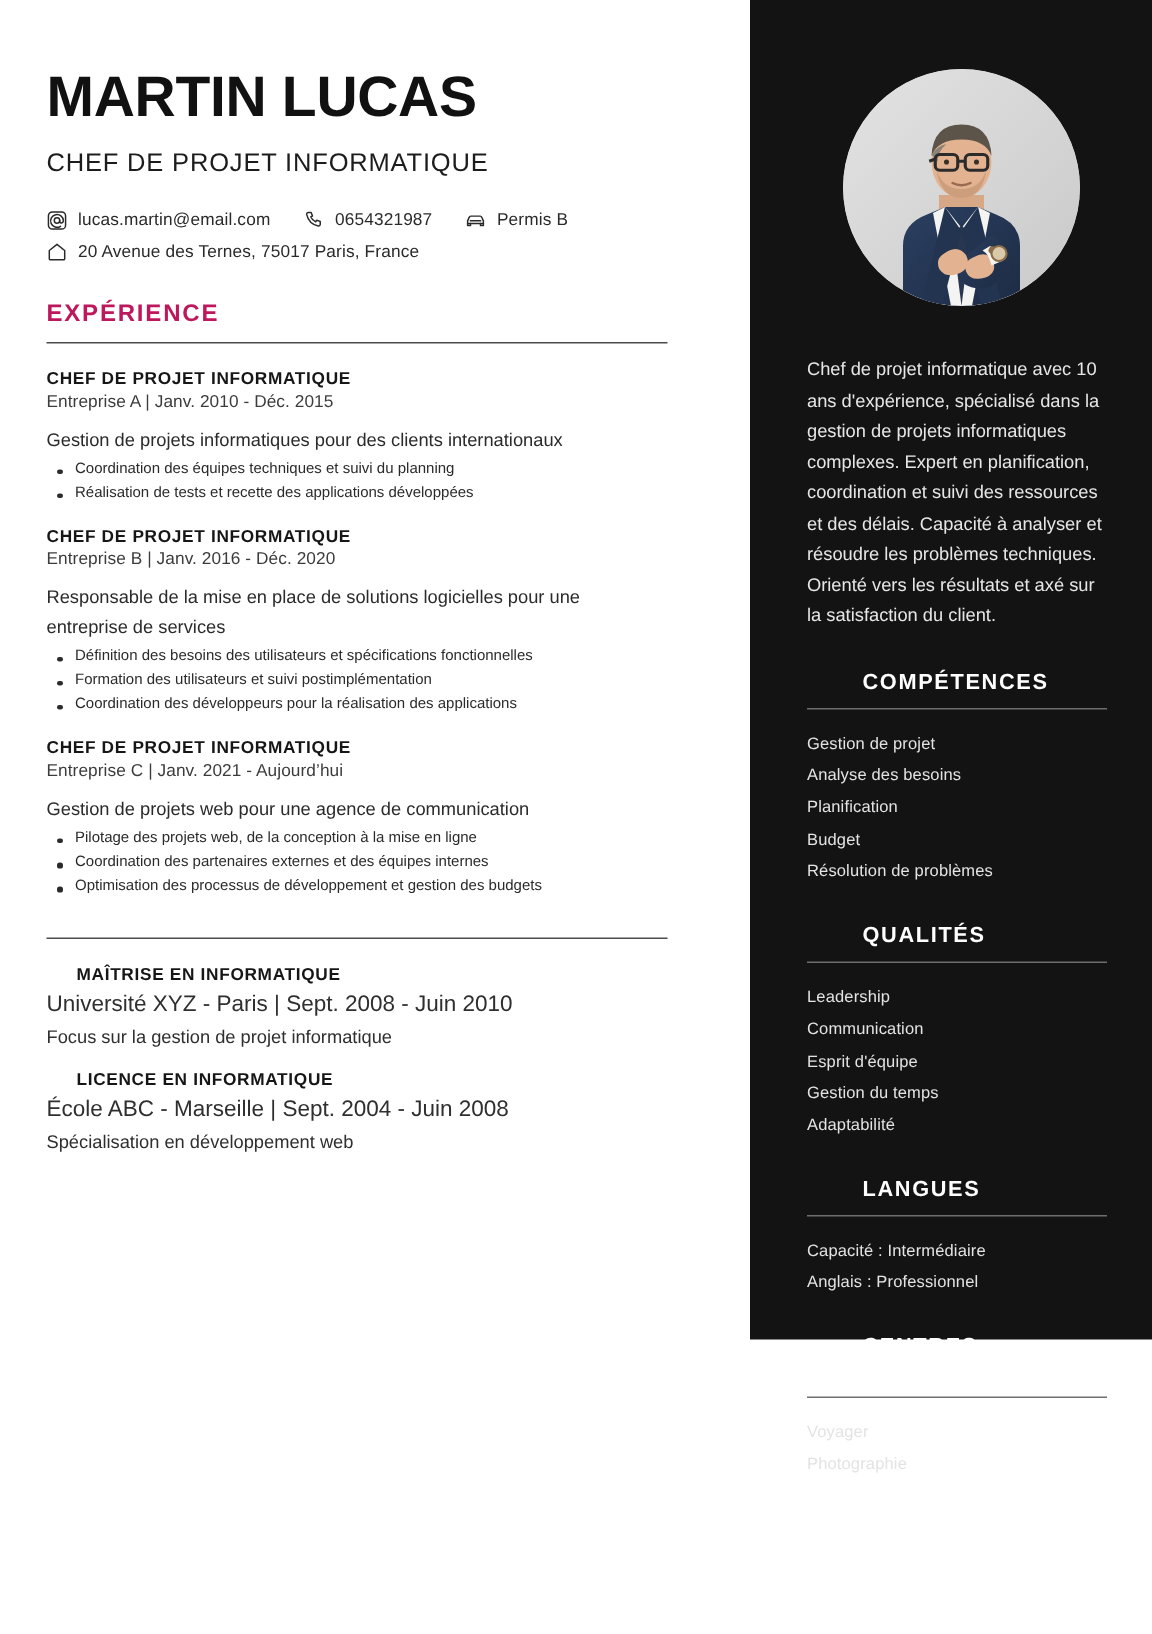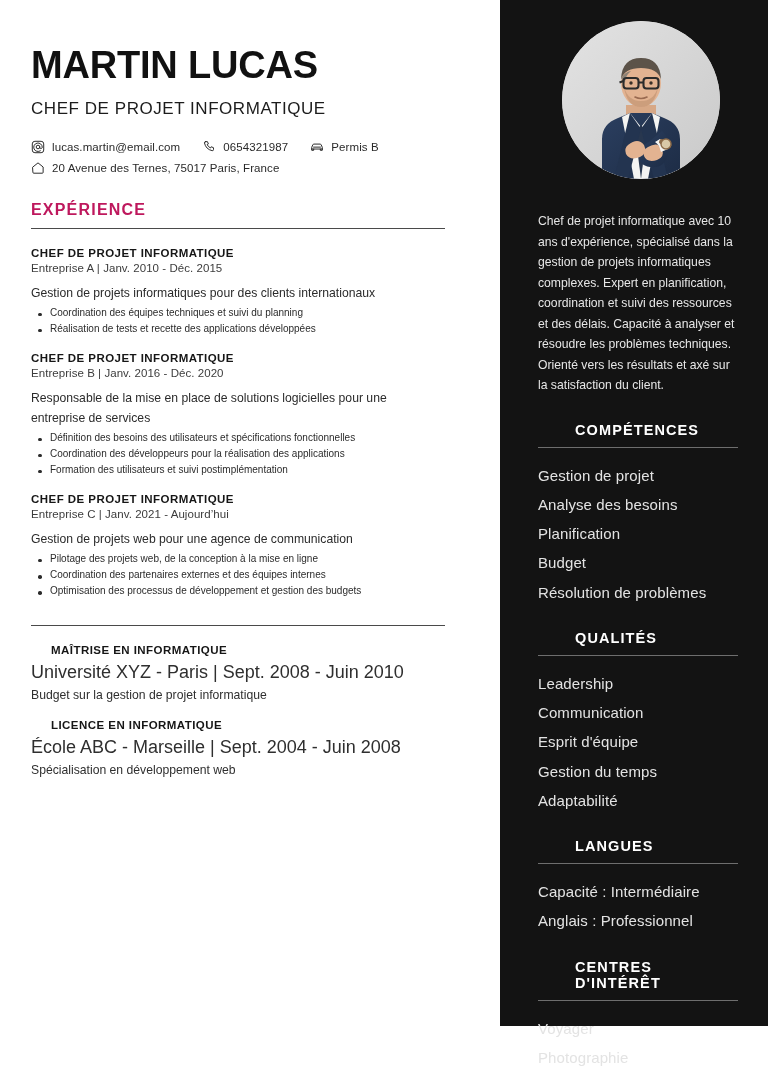--- a/index.html
+++ b/index.html
@@ -135,36 +135,36 @@
   .edu-entry:last-child { margin-bottom: 0; }
   .edu-title {
     font-size: 11.5px;
     font-weight: 700;
     letter-spacing: 0.45px;
     color: #161616;
     margin-bottom: 3px;
     padding-left: 20px;
   }
   .edu-meta {
-    font-size: 18px;
+    font-size: 15px;
     color: #2f2f2f;
     line-height: 1.5;
   }
   .edu-note {
     font-size: 12.2px;
     color: #2f2f2f;
     line-height: 1.5;
   }
 
   
   .right {
     width: 268px;
-    height: 1026px;
+    height: 893px;
     background: #131313;
-    padding: 21px 30px 0 38px;
+    padding: 46px 30px 0 38px;
     position: relative;
   }
 
   .photo-wrap {
     width: 158px;
     height: 158px;
     border-radius: 50%;
     overflow: hidden;
     margin: 0 auto 32px 24px;
     background: #d8d8d8;
@@ -190,21 +190,21 @@
     margin-left: 37px;
   }
   .side-rule {
     height: 1px;
     background: #6e6e6e;
     width: 200px;
     margin-bottom: 13px;
   }
   .side-list { list-style: none; margin: 0; padding: 0; }
   .side-list li {
-    font-size: 15px;
+    font-size: 11px;
     color: #e3e3e3;
     line-height: 1.95;
     letter-spacing: 0.1px;
   }
 </style>
 </head>
 <body>
 
 <div class="page">
 
@@ -275,22 +275,22 @@
           <li>Réalisation de tests et recette des applications développées</li>
         </ul>
       </div>
 
       <div class="entry">
         <div class="entry-title">CHEF DE PROJET INFORMATIQUE</div>
         <div class="entry-meta">Entreprise B | Janv. 2016 - Déc. 2020</div>
         <div class="entry-desc">Responsable de la mise en place de solutions logicielles pour une entreprise de services</div>
         <ul class="entry-bullets">
           <li>Définition des besoins des utilisateurs et spécifications fonctionnelles</li>
+          <li>Formation des utilisateurs et suivi postimplémentation</li>
           <li>Coordination des développeurs pour la réalisation des applications</li>
-          <li>Formation des utilisateurs et suivi postimplémentation</li>
         </ul>
       </div>
 
       <div class="entry">
         <div class="entry-title">CHEF DE PROJET INFORMATIQUE</div>
         <div class="entry-meta">Entreprise C | Janv. 2021 - Aujourd’hui</div>
         <div class="entry-desc">Gestion de projets web pour une agence de communication</div>
         <ul class="entry-bullets">
           <li>Pilotage des projets web, de la conception à la mise en ligne</li>
           <li>Coordination des partenaires externes et des équipes internes</li>
@@ -298,21 +298,21 @@
         </ul>
       </div>
     </div>
 
     <div class="section">
       <div class="section-rule"></div>
 
       <div class="edu-entry">
         <div class="edu-title">MAÎTRISE EN INFORMATIQUE</div>
         <div class="edu-meta">Université XYZ - Paris | Sept. 2008 - Juin 2010</div>
-        <div class="edu-note">Budget sur la gestion de projet informatique</div>
+        <div class="edu-note">Focus sur la gestion de projet informatique</div>
       </div>
 
       <div class="edu-entry">
         <div class="edu-title">LICENCE EN INFORMATIQUE</div>
         <div class="edu-meta">École ABC - Marseille | Sept. 2004 - Juin 2008</div>
         <div class="edu-note">Spécialisation en développement web</div>
       </div>
     </div>
 
   </div>

